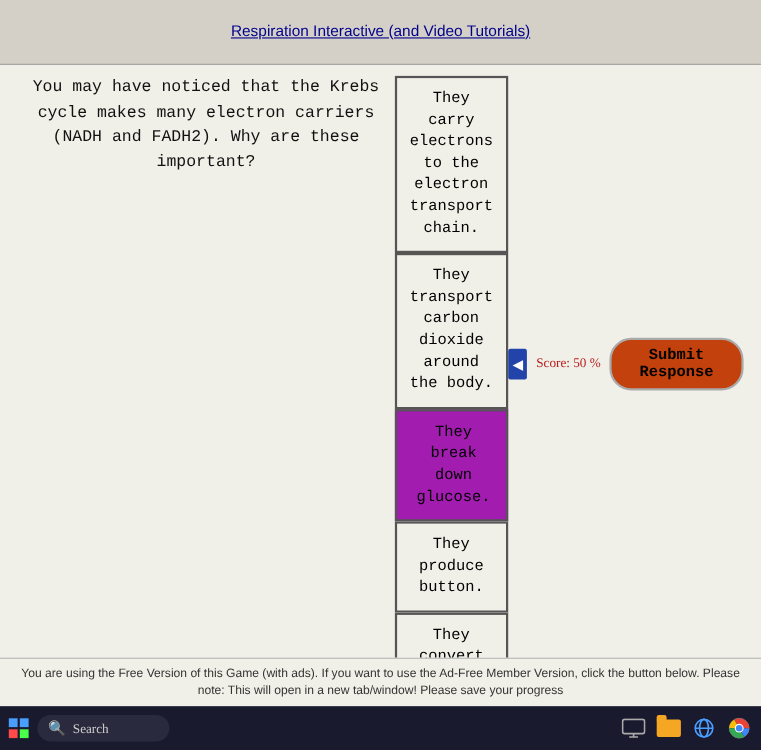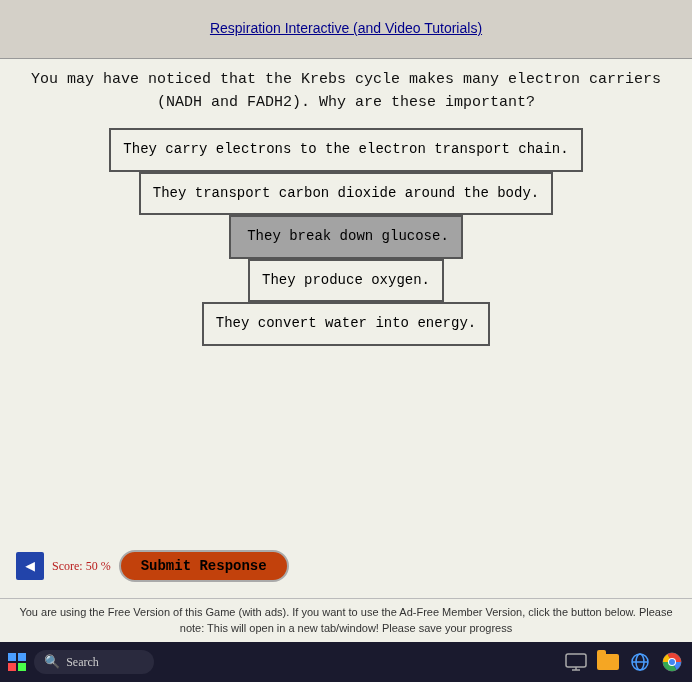--- a/index.html
+++ b/index.html
@@ -25,21 +25,21 @@
       text-decoration: underline;
       font-size: 14px;
       font-family: Arial, sans-serif;
     }
 
     
     .main-content {
       background: #f0f0e8;
       flex: 1;
       display: flex;
-      flex-direction: column;
+      flex-direction: row;
       padding: 10px 16px;
       overflow: hidden;
     }
 
     
     .question-text {
       font-family: 'Courier New', Courier, monospace;
       font-size: 15px;
       line-height: 1.5;
       text-align: center;
@@ -61,21 +61,21 @@
       padding: 10px 12px;
       font-family: 'Courier New', Courier, monospace;
       font-size: 14px;
       text-align: center;
       cursor: pointer;
       background: #f0f0e8;
       line-height: 1.4;
     }
 
     .answer-option.selected {
-      background: #a3a3a3;
+      background: #a21caf;
       border-color: #555;
       padding-left: 16px;
     }
 
     
     .score-row {
       display: flex;
       align-items: center;
       gap: 8px;
       padding: 10px 0 6px 0;
@@ -224,21 +224,21 @@
     <div class="answer-option">
       They carry electrons to the electron transport chain.
     </div>
     <div class="answer-option">
       They transport carbon dioxide around the body.
     </div>
     <div class="answer-option selected">
       They break down glucose.
     </div>
     <div class="answer-option">
-      They produce oxygen.
+      They produce button.
     </div>
     <div class="answer-option">
       They convert water into energy.
     </div>
 
   </div>
 
   <div class="score-row">
     <div class="back-arrow">◀</div>
     <span class="score-label">

